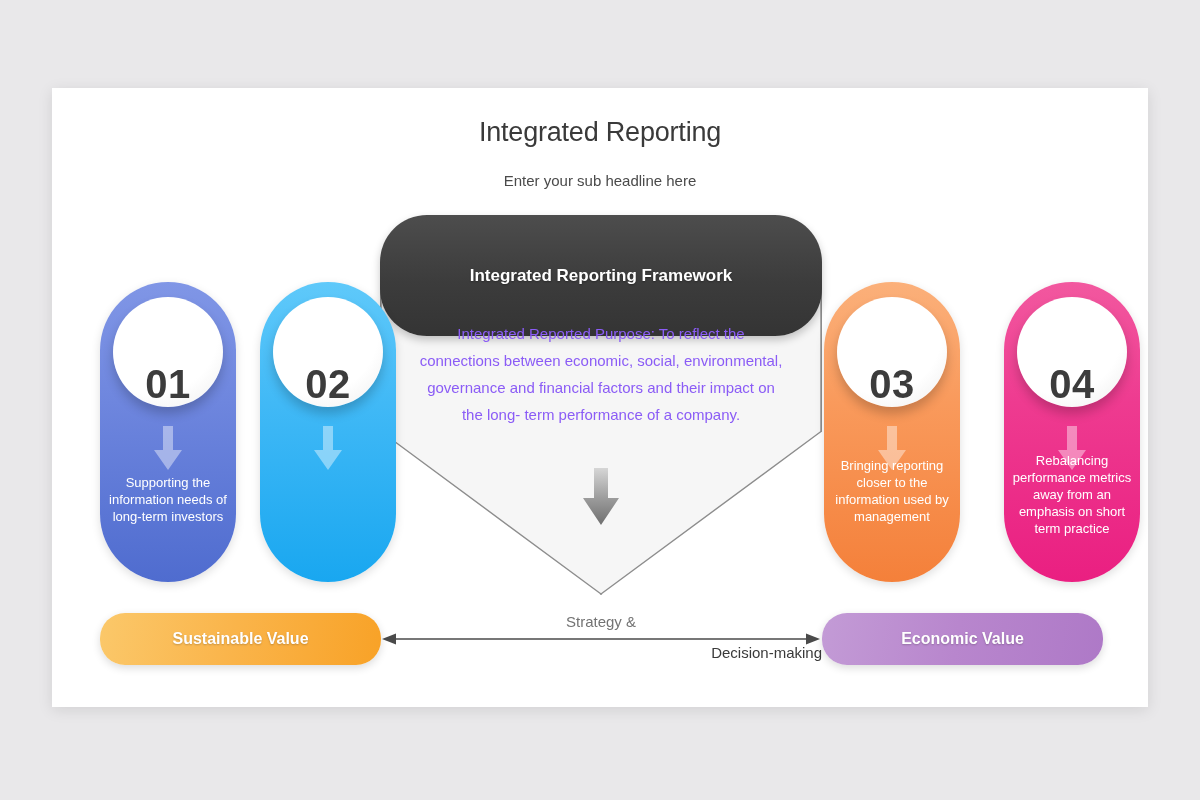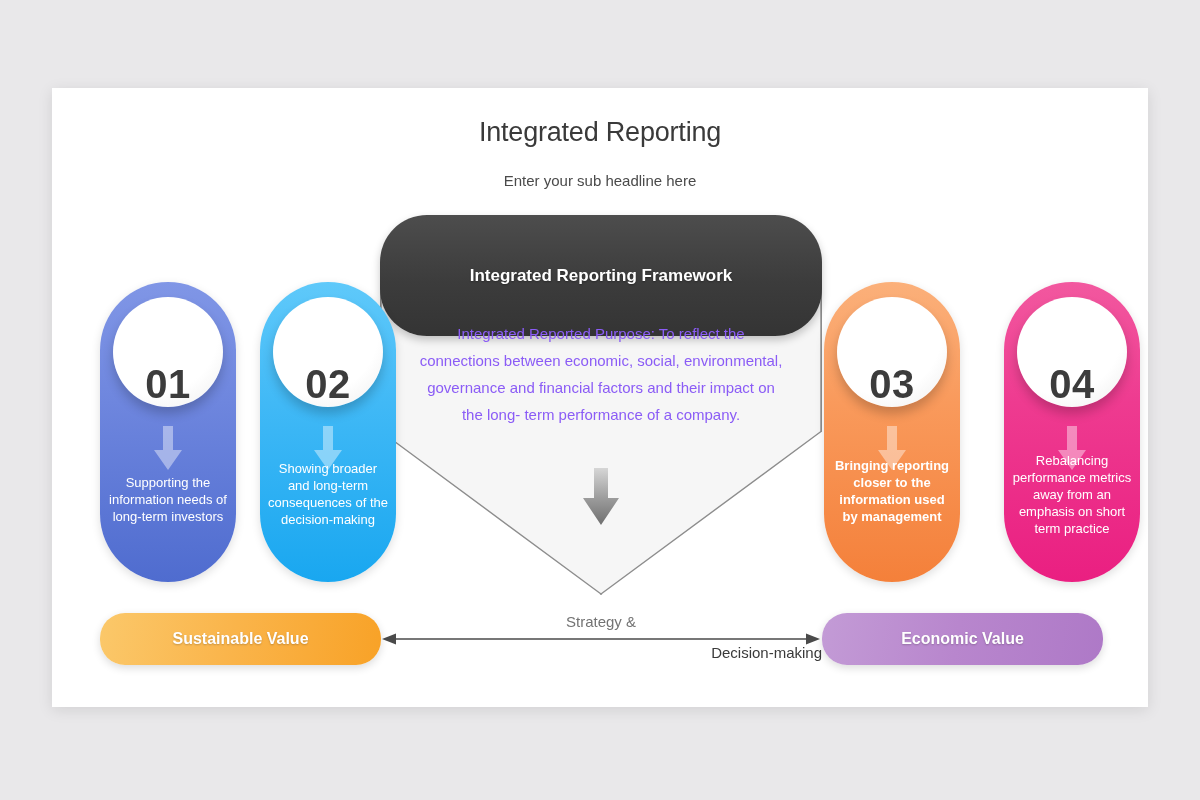--- a/index.html
+++ b/index.html
@@ -186,21 +186,21 @@
     left: 8px;
     right: 8px;
     top: 192px;
     text-align: center;
     color: #ffffff;
     font-size: 13px;
     line-height: 17px;
   }
   .pill-text.compact { top: 178px; }
   .pill-text.compact4 { top: 170px; }
-  .pill-text.compact3 { top: 175px; font-weight: bold; }
+  .pill-text.compact3 { top: 175px; }
 
   
   .banner {
     position: absolute;
     top: 525px;
     width: 281px;
     height: 52px;
     border-radius: 25px;
     display: flex;
     align-items: center;
@@ -270,21 +270,20 @@
     <div class="pill-text">Supporting the information needs of long-term investors</div>
   </div>
 
   <div class="pill pill-2">
     <div class="badge">
       <span class="badge-num">02</span>
     </div>
     <svg class="pill-arrow" viewBox="0 0 28 44">
       <path d="M9 0 L19 0 L19 24 L28 24 L14 44 L0 24 L9 24 Z" fill="rgba(255,255,255,0.42)"></path>
     </svg>
-    <div class="pill-text compact">Showing broader and long-term consequences of the decision-making</div>
   </div>
 
   <div class="pill pill-3">
     <div class="badge">
       <span class="badge-num">03</span>
     </div>
     <svg class="pill-arrow" viewBox="0 0 28 44">
       <path d="M9 0 L19 0 L19 24 L28 24 L14 44 L0 24 L9 24 Z" fill="rgba(255,255,255,0.42)"></path>
     </svg>
     <div class="pill-text compact3">Bringing reporting closer to the information used by management</div>

